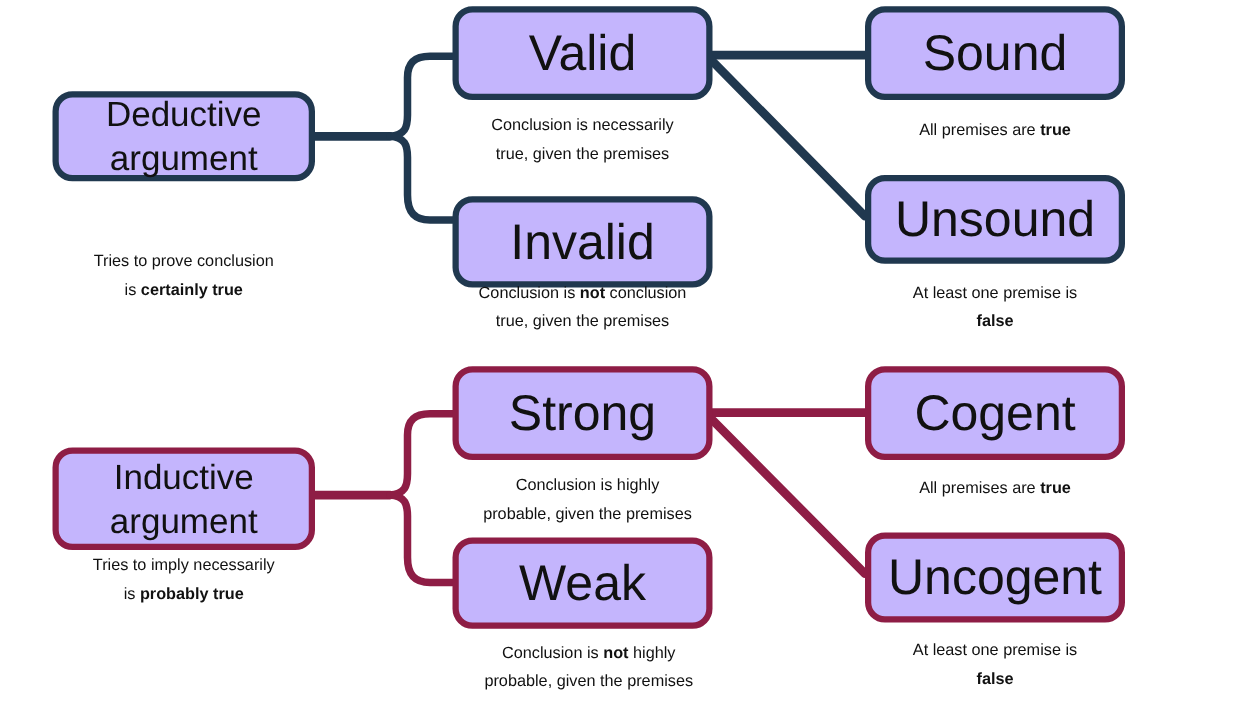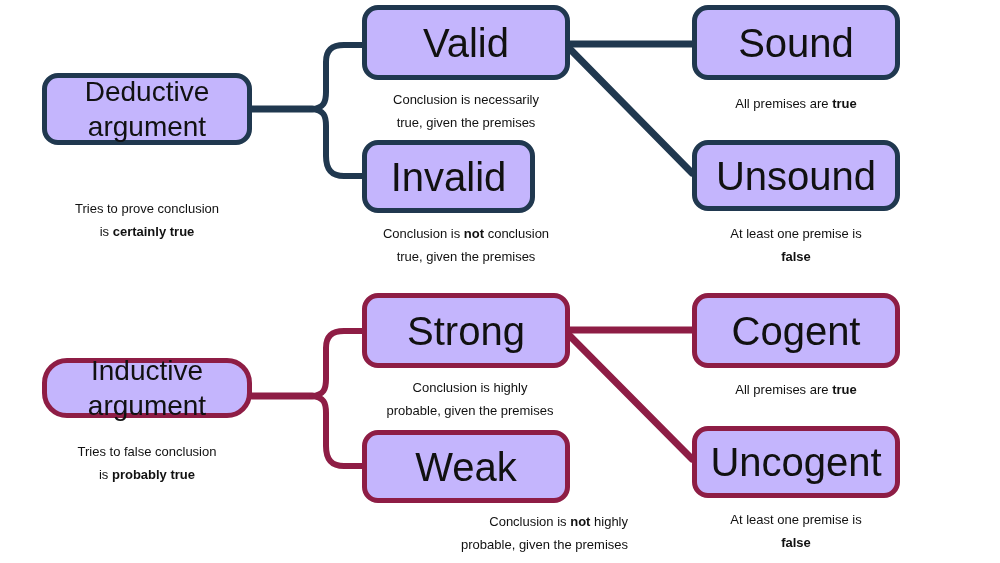--- a/index.html
+++ b/index.html
@@ -12,37 +12,37 @@
   .node.navy{border:5px solid var(--navy,#20384f);}
   .node.maroon{border:5px solid var(--maroon,#8e1d45);}
   .node.big{font-size:40px;line-height:1.1;}
   .node.small{font-size:28px;line-height:1.25;}
   .caption{position:absolute;text-align:center;font-size:13px;line-height:23px;
            color:var(--text,#111);white-space:pre-line;}
   .caption b{font-weight:bold;}
   
   #box-deductive {left:42px; top:73px;  width:210px;height:72px;}
   #box-valid     {left:362px;top:5px;   width:208px;height:75px;}
-  #box-invalid   {left:362px;top:140px; width:173px;height:73px;}
+  #box-invalid   {left:362px;top:157px; width:208px;height:73px;}
   #box-sound     {left:692px;top:5px;   width:208px;height:75px;}
   #box-unsound   {left:692px;top:140px; width:208px;height:71px;}
-  #box-inductive {left:42px; top:358px; width:210px;height:60px;border-radius:25px;}
+  #box-inductive {left:42px; top:358px; width:210px;height:82px;}
   #box-strong    {left:362px;top:293px; width:208px;height:75px;}
   #box-weak      {left:362px;top:430px; width:208px;height:73px;}
   #box-cogent    {left:692px;top:293px; width:208px;height:75px;}
   #box-uncogent  {left:692px;top:426px; width:208px;height:72px;}
   
   #cap-deductive {left:27px; top:152px;width:240px;margin-top:45px;}
   #cap-valid     {left:331px;top:88px; width:270px;}
   #cap-invalid   {left:321px;top:222px;width:290px;}
   #cap-sound     {left:661px;top:92px; width:270px;}
   #cap-unsound   {left:661px;top:222px;width:270px;}
   #cap-inductive {left:27px; top:440px;width:240px;}
   #cap-strong    {left:335px;top:376px;width:270px;}
-  #cap-weak      {left:348px;top:510px;width:280px;text-align:right;}
+  #cap-weak      {left:331px;top:510px;width:280px;}
   #cap-cogent    {left:661px;top:378px;width:270px;}
   #cap-uncogent  {left:661px;top:508px;width:270px;}
 </style>
 </head>
 <body>
 
 <div id="canvas">
 
   <svg id="connectors" viewBox="0 0 1000 563" fill="none" stroke-linecap="round" stroke-linejoin="round">
 
@@ -76,21 +76,21 @@
 
   <div id="box-sound" class="node navy big">Sound</div>
   <div id="cap-sound" class="caption"><span>All premises are </span><b>true</b></div>
 
   <div id="box-unsound" class="node navy big">Unsound</div>
   <div id="cap-unsound" class="caption"><span>At least one premise is
 </span><b>false</b></div>
 
   <div id="box-inductive" class="node maroon small">Inductive
 argument</div>
-  <div id="cap-inductive" class="caption"><span>Tries to false conclusion
+  <div id="cap-inductive" class="caption"><span>Tries to imply necessarily
 is </span><b>probably true</b></div>
 
   <div id="box-strong" class="node maroon big">Strong</div>
   <div id="cap-strong" class="caption"><span>Conclusion is highly
 probable, given the premises</span></div>
 
   <div id="box-weak" class="node maroon big">Weak</div>
   <div id="cap-weak" class="caption"><span>Conclusion is </span><b>not</b><span> highly
 probable, given the premises</span></div>
 

